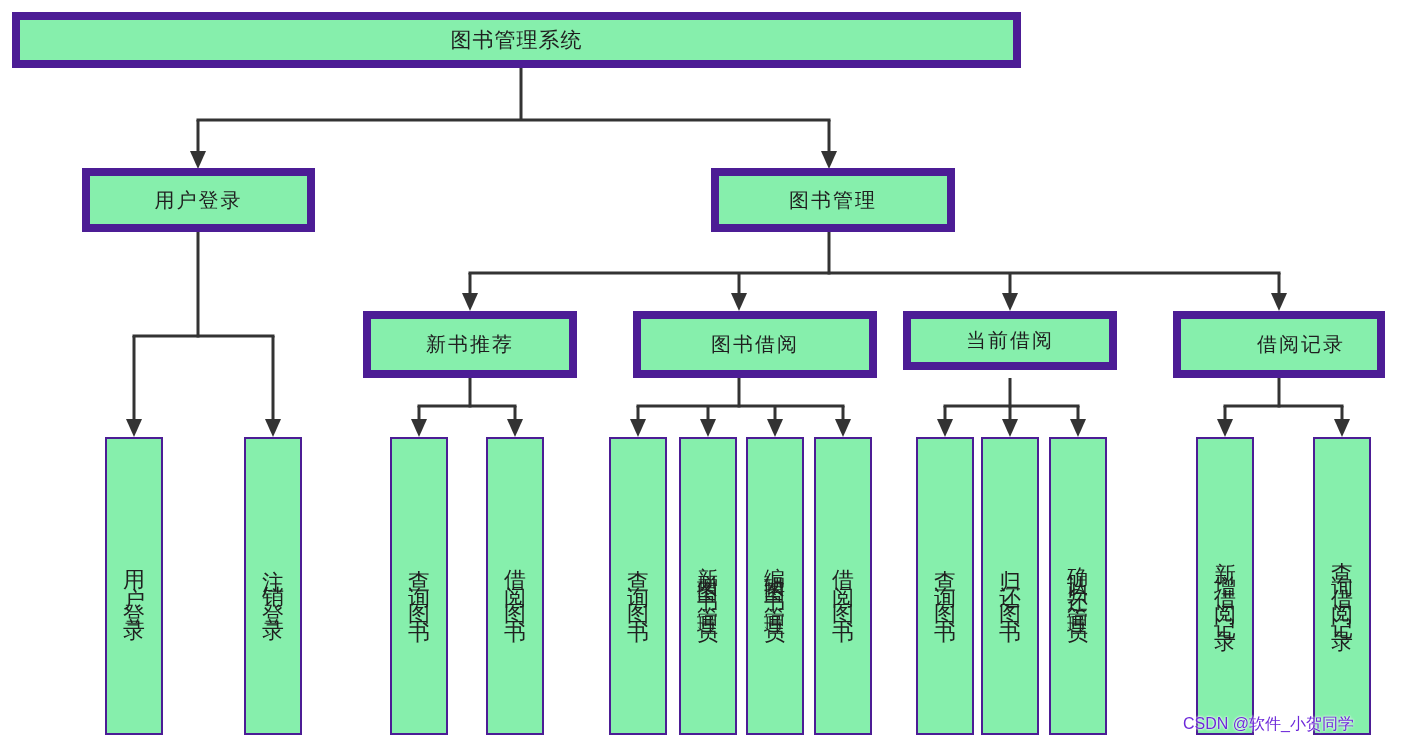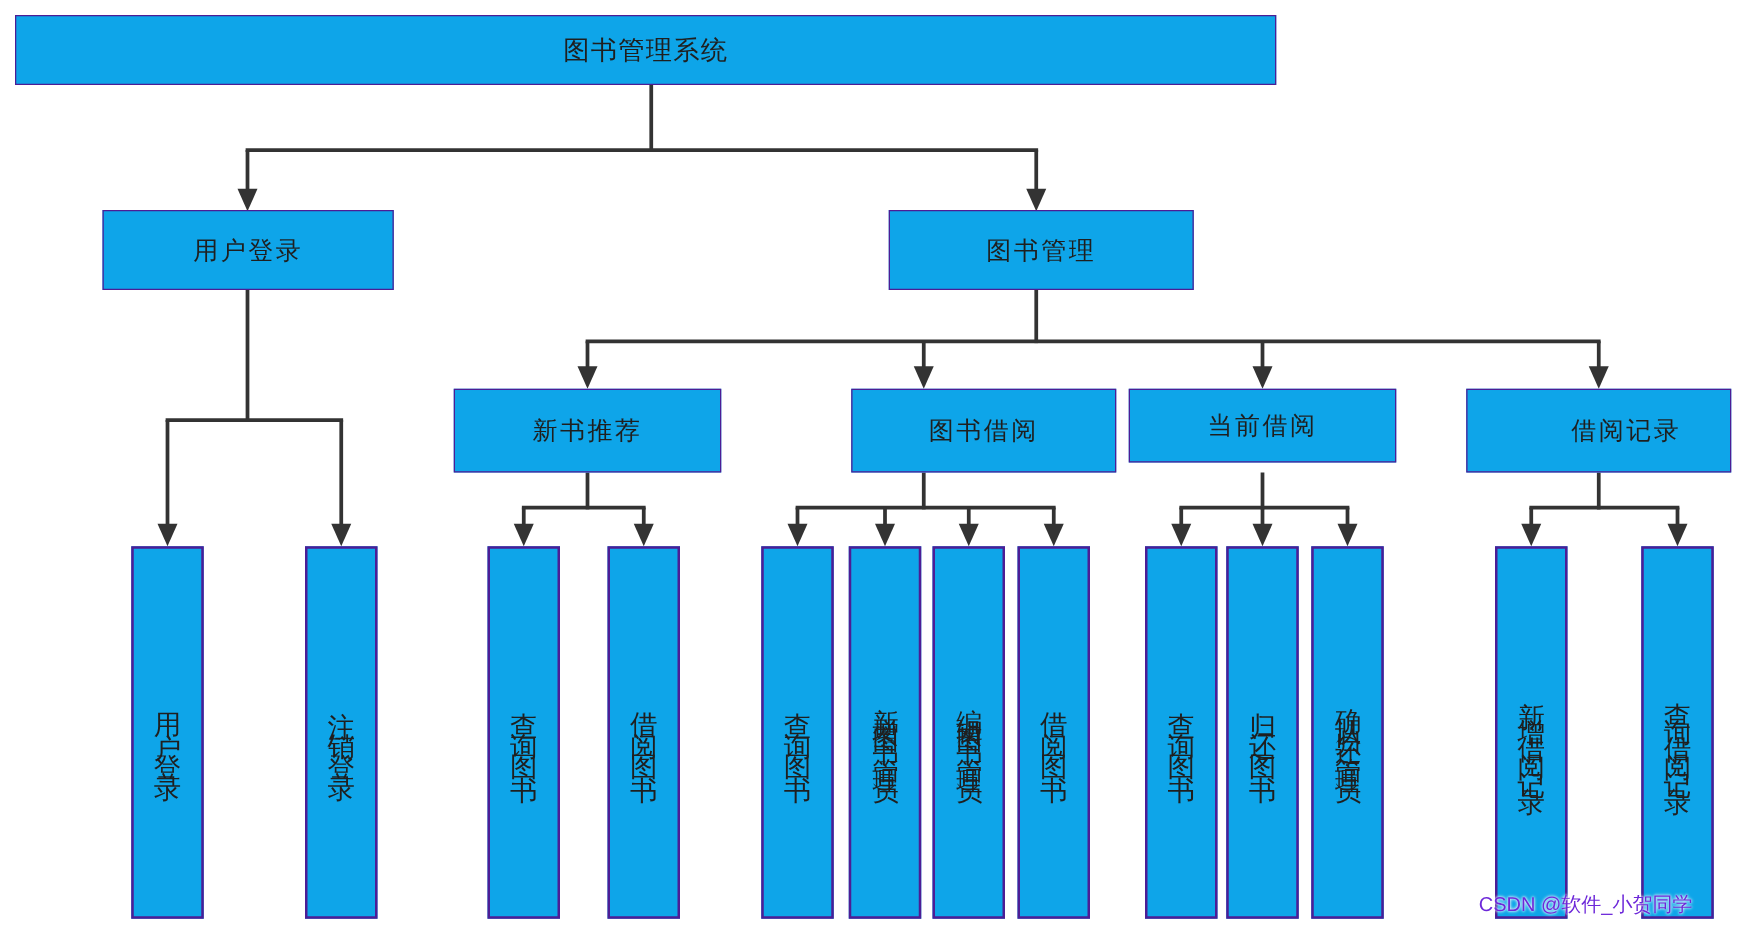--- a/index.html
+++ b/index.html
@@ -7,32 +7,32 @@
     position:relative;
     width:1405px;height:747px;
     background:#ffffff;
     font-family:"Liberation Sans","DejaVu Sans",sans-serif;
     color:#1f1f1f;
     overflow:hidden;
   }
   .connectors{position:absolute;left:0;top:0;z-index:1;}
   .box{
     position:absolute;
-    background:#0ea5e9;
-    border:1px solid #4c1d95;
+    background:#86efac;
+    border:8px solid #4c1d95;
     box-sizing:border-box;
     display:flex;align-items:center;justify-content:center;
     z-index:2;
   }
   .box.root{left:12px;top:12px;width:1009px;height:56px;font-size:21px;letter-spacing:1px;}
   .box.l2,.box.l3{font-size:20px;letter-spacing:2px;}
   .n-user-login{left:82px;top:168px;width:233px;height:64px;}
   .n-book-mgmt{left:711px;top:168px;width:244px;height:64px;}
   .n-new-books{left:363px;top:311px;width:214px;height:67px;}
-  .n-book-borrow{left:633px;top:311px;width:212px;height:67px;margin-left:48px;}
+  .n-book-borrow{left:633px;top:311px;width:244px;height:67px;}
   .n-current-borrow{left:903px;top:311px;width:214px;height:59px;}
   .n-borrow-records{left:1173px;top:311px;width:212px;height:67px;padding-left:44px;}
   .box.leaf{
     top:437px;width:58px;height:298px;
     border-width:2px;
   }
   .leaf .vtext{
     writing-mode:vertical-rl;
     text-orientation:mixed;
     font-size:22px;

